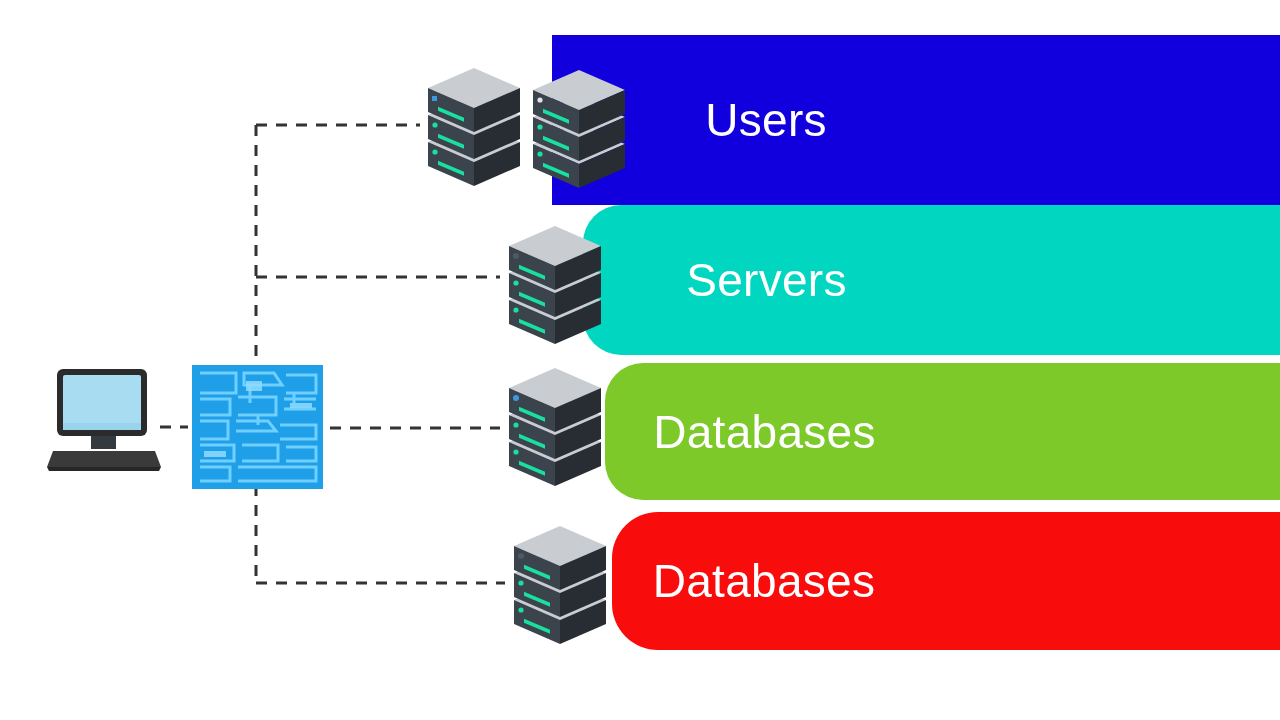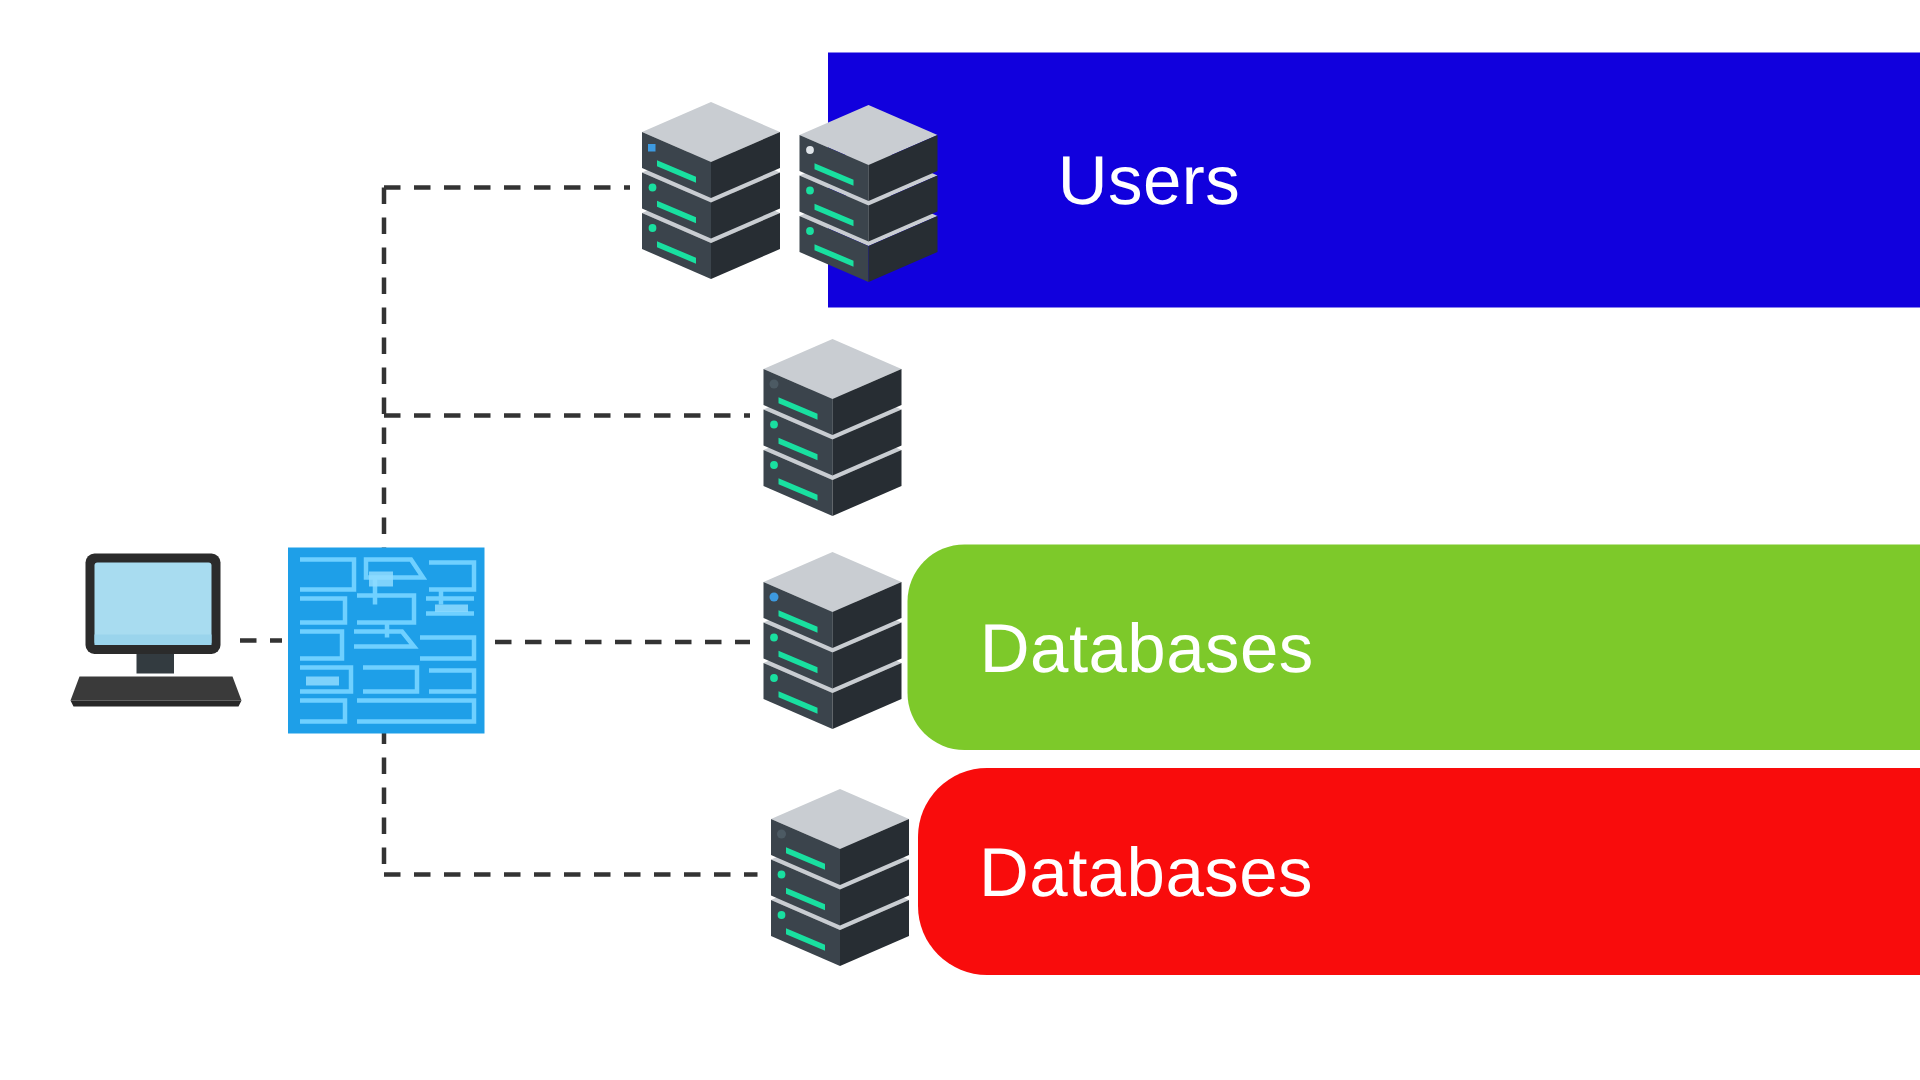--- a/index.html
+++ b/index.html
@@ -85,20 +85,23 @@
       <path d="M 256 277 H 500"></path>
 
       <path d="M 256 583 H 505"></path>
     </g>
   </svg>
 
   <div class="bar" id="bar-users" style="background:#1100dd">
     <span class="bar-label">Users</span>
   </div>
 
+  <div class="bar" id="bar-servers" style="background:#00d6c0">
+    <span class="bar-label">Servers</span>
+  </div>
 
   <div class="bar" id="bar-db-green" style="background:#7dc92a">
     <span class="bar-label">Databases</span>
   </div>
 
   <div class="bar" id="bar-db-red" style="background:#f90c0c">
     <span class="bar-label">Databases</span>
   </div>
 
   <svg class="icon-svg" id="monitor-icon" width="118" height="110" viewBox="0 0 118 110" xmlns="http://www.w3.org/2000/svg">

